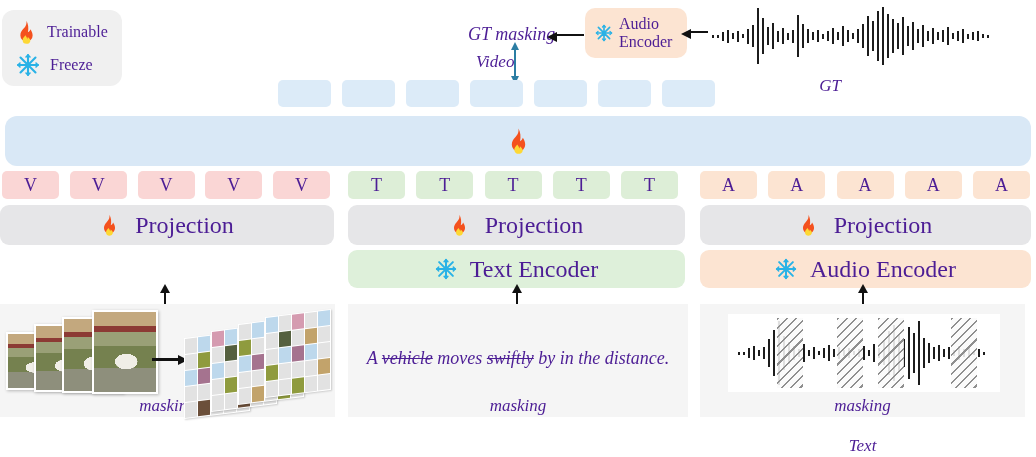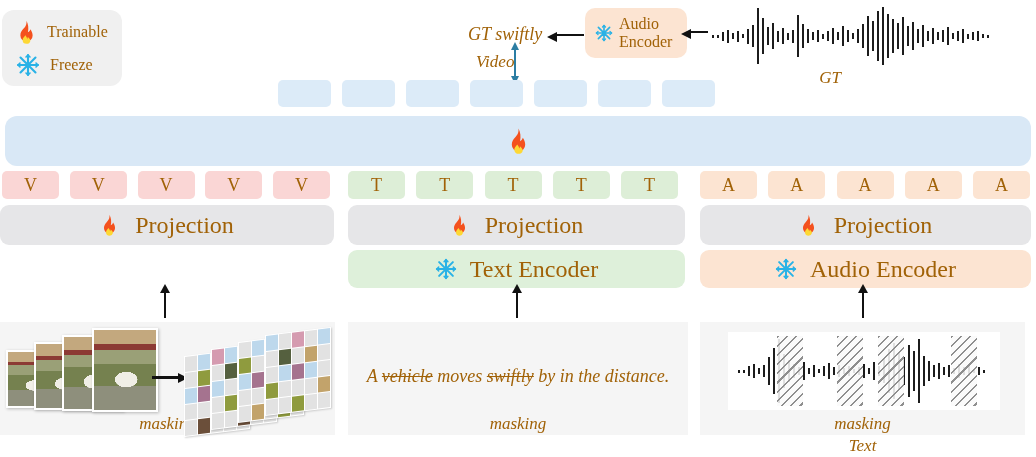--- a/index.html
+++ b/index.html
@@ -1,17 +1,17 @@
 <!DOCTYPE html>
 <html><head>
 <meta charset="utf-8">
 <style>
   html,body{margin:0;padding:0;background:#fff;}
   #canvas{position:relative;width:1036px;height:457px;background:#fff;overflow:hidden;
-          font-family:"Liberation Serif","DejaVu Serif",serif;color:#a16207;}
+          font-family:"Liberation Serif","DejaVu Serif",serif;color:#4c1d95;}
 
   
   .legend{position:absolute;left:2px;top:10px;width:120px;height:76px;background:#f0f0f0;
           border-radius:12px;display:flex;flex-direction:column;justify-content:center;gap:8px;padding:0 0 0 14px;box-sizing:border-box;}
   .legend-row{display:flex;align-items:center;gap:10px;font-size:16px;}
 
   .icon{display:inline-flex;align-items:center;justify-content:center;}
   .icon svg{display:block;}
 
   
@@ -26,21 +26,21 @@
   .a1{left:556px;top:34px;width:28px;}
   .a2{left:690px;top:31px;width:18px;}
 
   .enc-top{position:absolute;left:585px;top:8px;width:102px;height:50px;background:#fce4d2;border-radius:10px;
            display:flex;align-items:center;justify-content:center;gap:6px;font-size:16px;line-height:1.15;}
   .enc-top .lbl{width:58px;}
 
   .waveform{position:absolute;display:flex;align-items:center;gap:3px;}
   .waveform i{display:block;width:2px;background:#1c1c1c;flex:none;}
   .gtwave{left:712px;top:6px;width:282px;height:60px;}
-  .gt-lab{position:absolute;left:800px;top:68px;width:60px;text-align:center;font-style:italic;font-size:17px;}
+  .gt-lab{position:absolute;left:800px;top:76px;width:60px;text-align:center;font-style:italic;font-size:17px;}
 
   
   .latent-row{position:absolute;left:278px;top:80px;height:27px;display:flex;gap:11px;}
   .latent-row .ltok{width:53px;height:27px;border-radius:5px;background:#dcebf8;}
 
   
   .dit{position:absolute;left:5px;top:116px;width:1026px;height:50px;background:#d9e8f6;border-radius:12px;
        display:flex;align-items:center;justify-content:center;gap:14px;font-size:29px;}
 
   
@@ -51,21 +51,21 @@
   .proj{position:absolute;top:205px;height:40px;background:#e6e6e8;border-radius:9px;
         display:flex;align-items:center;justify-content:center;gap:16px;font-size:24px;}
   .enc{position:absolute;top:250px;height:38px;border-radius:9px;
        display:flex;align-items:center;justify-content:center;gap:13px;font-size:24px;}
 
   .uparrow{position:absolute;top:293px;width:2.2px;height:25px;background:#111;}
   .uparrow::before{content:"";position:absolute;top:-9px;left:50%;transform:translateX(-50%);
                    border-left:5px solid transparent;border-right:5px solid transparent;border-bottom:9px solid #111;}
 
   
-  .panel{position:absolute;top:322px;height:113px;background:#f5f5f5;}
+  .panel{position:absolute;top:304px;height:113px;background:#f5f5f5;}
   .masking{position:absolute;left:0;right:0;bottom:1px;text-align:center;font-style:italic;font-size:17px;}
   .modality{position:absolute;top:436px;text-align:center;font-style:italic;font-size:17px;}
 
   
   .vframe{position:absolute;border:2px solid #fff;box-shadow:1px 1px 3px rgba(0,0,0,.25);box-sizing:border-box;
     background:
       radial-gradient(ellipse 30% 16% at 52% 62%,#f0eee6 0 60%,rgba(0,0,0,0) 61%),
       linear-gradient(180deg,#c3a87e 0 18%,#8c3a34 18% 25%,#9aa077 25% 42%,#75814f 42% 70%,#8e8f7c 70% 100%);}
   .vf1{left:6px;top:28px;width:56px;height:58px;}
   .vf2{left:34px;top:20px;width:60px;height:68px;}
@@ -114,21 +114,21 @@
       <span class="icon">
         <svg width="24" height="24" viewBox="0 0 24 24" fill="none" stroke="#29b2e6" stroke-width="2.1" stroke-linecap="round">
           <path d="M12 2v20M2 12h20M4.5 4.5l15 15M19.5 4.5l-15 15"></path>
           <path d="M12 2l-2 2M12 2l2 2M12 22l-2-2M12 22l2-2M2 12l2-2M2 12l2 2M22 12l-2-2M22 12l-2 2" stroke-width="1.6"></path>
         </svg>
       </span>
       <span>Freeze</span>
     </div>
   </div>
 
-  <div class="gt-latent">GT swiftly</div>
+  <div class="gt-latent">GT masking</div>
   <div class="loss">Video</div>
   <div class="dblv"></div>
   <div class="harrow a1"></div>
 
   <div class="enc-top">
     <span class="icon">
       <svg width="18" height="18" viewBox="0 0 24 24" fill="none" stroke="#29b2e6" stroke-width="2.2" stroke-linecap="round">
         <path d="M12 2v20M2 12h20M4.5 4.5l15 15M19.5 4.5l-15 15"></path>
         <path d="M12 2l-2 2M12 2l2 2M12 22l-2-2M12 22l2-2M2 12l2-2M2 12l2 2M22 12l-2-2M22 12l-2 2" stroke-width="1.7"></path>
       </svg>

